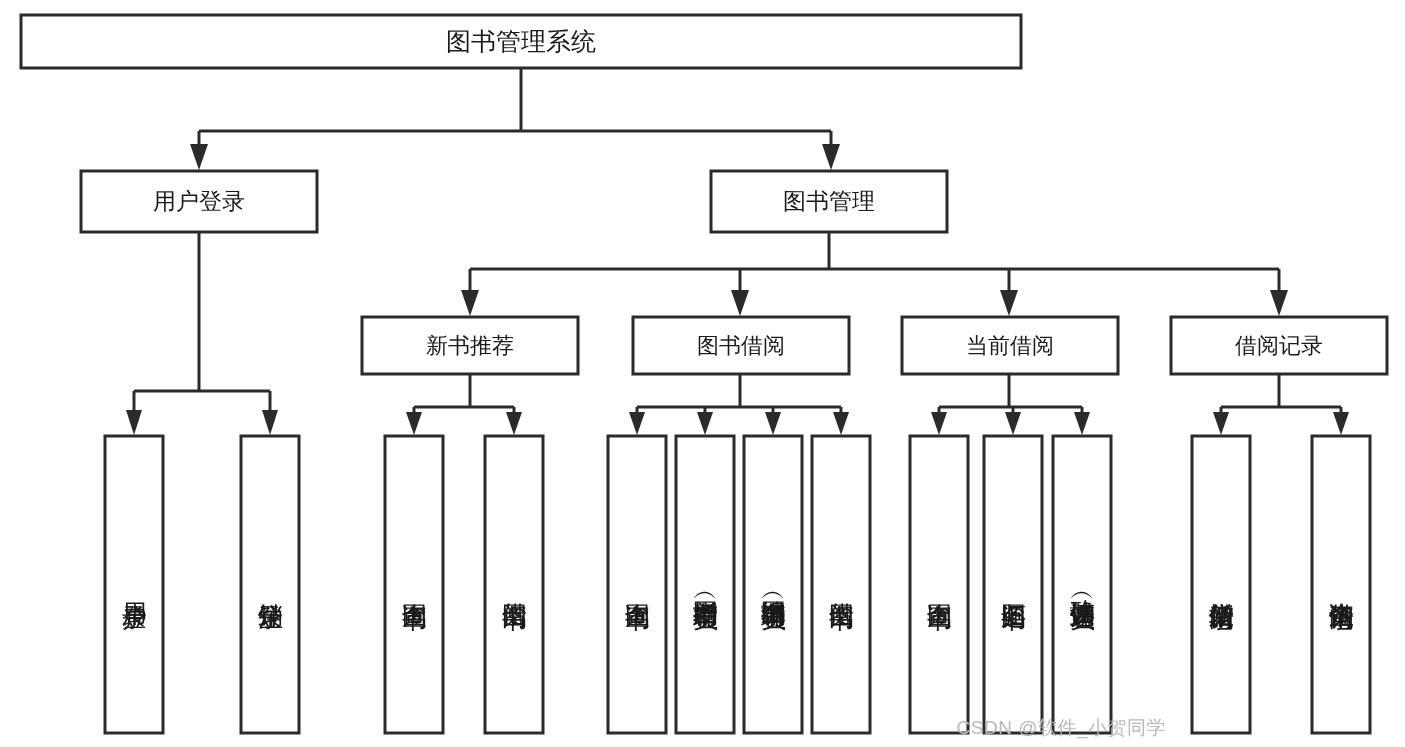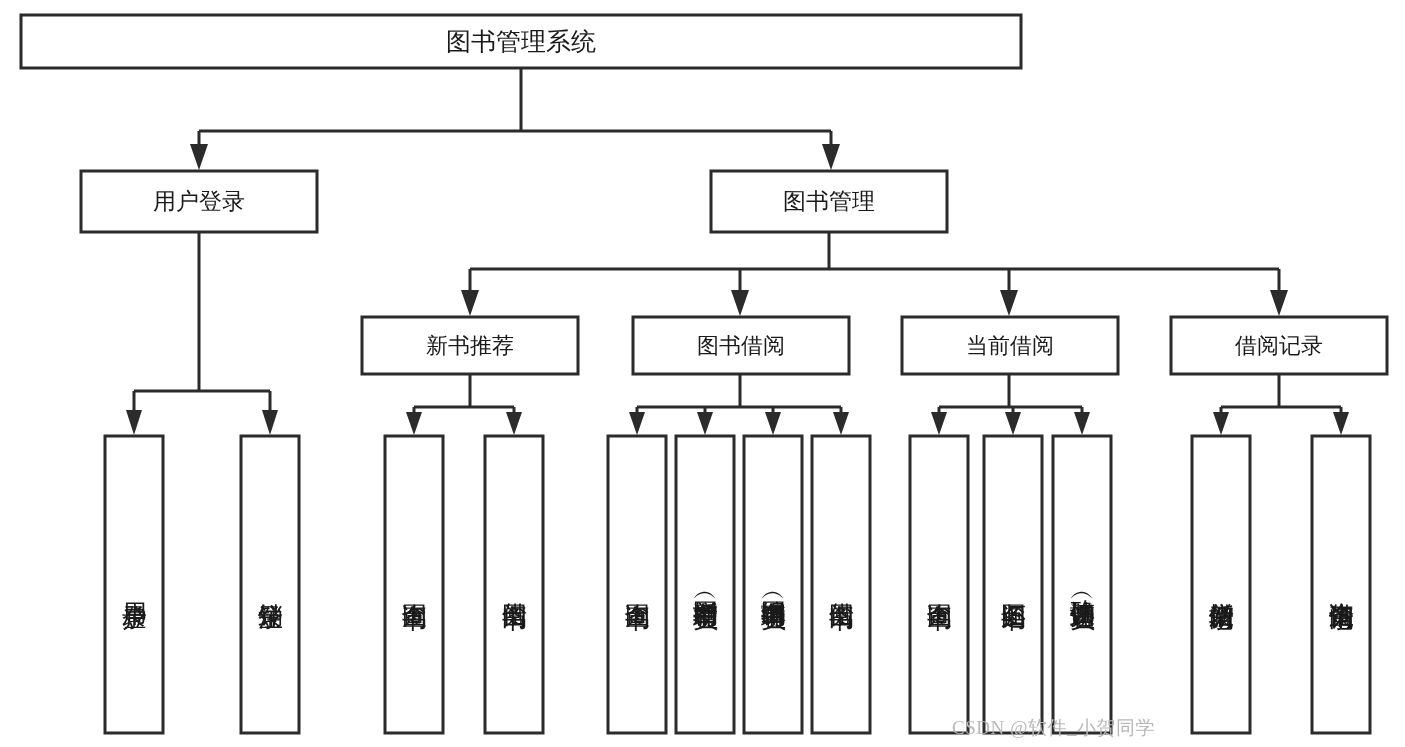--- a/index.html
+++ b/index.html
@@ -67,23 +67,23 @@
     text-orientation: upright;
     display: flex;
     align-items: center;
     justify-content: center;
     letter-spacing: 1px;
     white-space: nowrap;
     pointer-events: none;
   }
   .watermark {
     position: absolute;
-    right: 15px;
+    right: 4px;
     bottom: 6px;
-    font-family: Liberation Serif, serif;
+    font-family: Liberation Sans, sans-serif;
     font-size: 19px;
     color: #b9b9b9;
     white-space: nowrap;
     letter-spacing: 0.5px;
   }
 </style>
 </head>
 <body>
 
 <div id="diagram-root">

